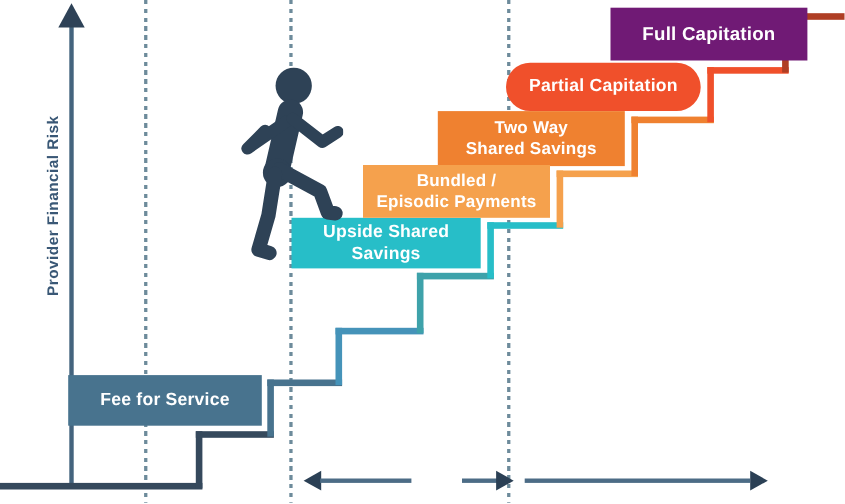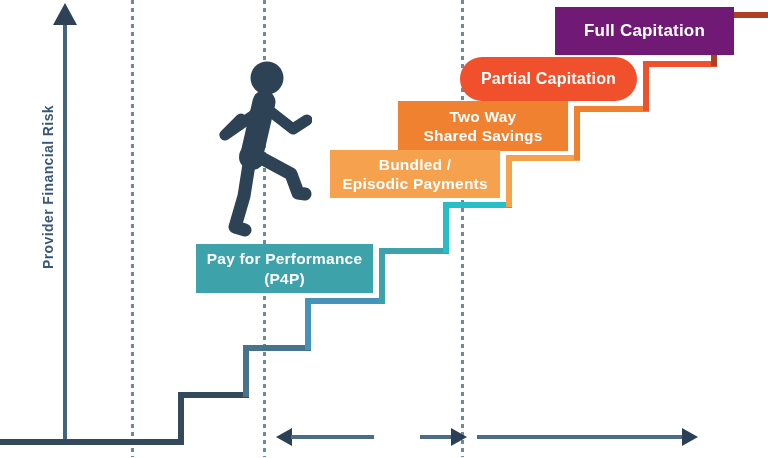--- a/index.html
+++ b/index.html
@@ -56,23 +56,25 @@
   <div class="seg tread" style="left: 443px; top: 202px; width: 69px; background-color: rgb(39, 190, 200);"></div>
   <div class="seg riser" style="left: 506px; top: 155px; height: 52px; background-color: rgb(245, 161, 77);"></div>
   <div class="seg tread" style="left: 506px; top: 155px; width: 74px; background-color: rgb(245, 161, 77);"></div>
   <div class="seg riser" style="left: 574px; top: 106px; height: 54px; background-color: rgb(239, 129, 48);"></div>
   <div class="seg tread" style="left: 574px; top: 106px; width: 75px; background-color: rgb(239, 129, 48);"></div>
   <div class="seg riser" style="left: 643px; top: 61px; height: 50px; background-color: rgb(240, 80, 43);"></div>
   <div class="seg tread" style="left: 643px; top: 61px; width: 74px; background-color: rgb(240, 80, 43);"></div>
   <div class="seg riser" style="left: 711px; top: 12px; height: 54px; background-color: rgb(175, 62, 36);"></div>
   <div class="seg tread" style="left: 711px; top: 12px; width: 57px; background-color: rgb(175, 62, 36);"></div>
 
-  <div class="step two" style="left: 196px; top: 244px; width: 177px; height: 49px; background-color: rgb(62, 162, 170);">
-      <div class="lbl">Pay for Performance
-(P4P)</div>
+  <div class="step" style="left: 62px; top: 341px; width: 176px; height: 46px; background-color: rgb(72, 115, 142);">
+      <div class="lbl">Fee for Service</div>
+    </div>
+  <div class="step" style="left: 265px; top: 198px; width: 172px; height: 46px; background-color: rgb(39, 190, 200);">
+      <div class="lbl">Upside Shared Savings</div>
     </div>
   <div class="step two" style="left: 398px; top: 101px; width: 170px; height: 50px; background-color: rgb(239, 129, 48);">
       <div class="lbl">Two Way
 Shared Savings</div>
     </div>
   <div class="step two" style="left: 330px; top: 150px; width: 170px; height: 48px; background-color: rgb(245, 161, 77);">
       <div class="lbl">Bundled /
 Episodic Payments</div>
     </div>
   <div class="step" style="left: 460px; top: 57px; width: 177px; height: 44px; background-color: rgb(240, 80, 43); border-radius: 22px;">

